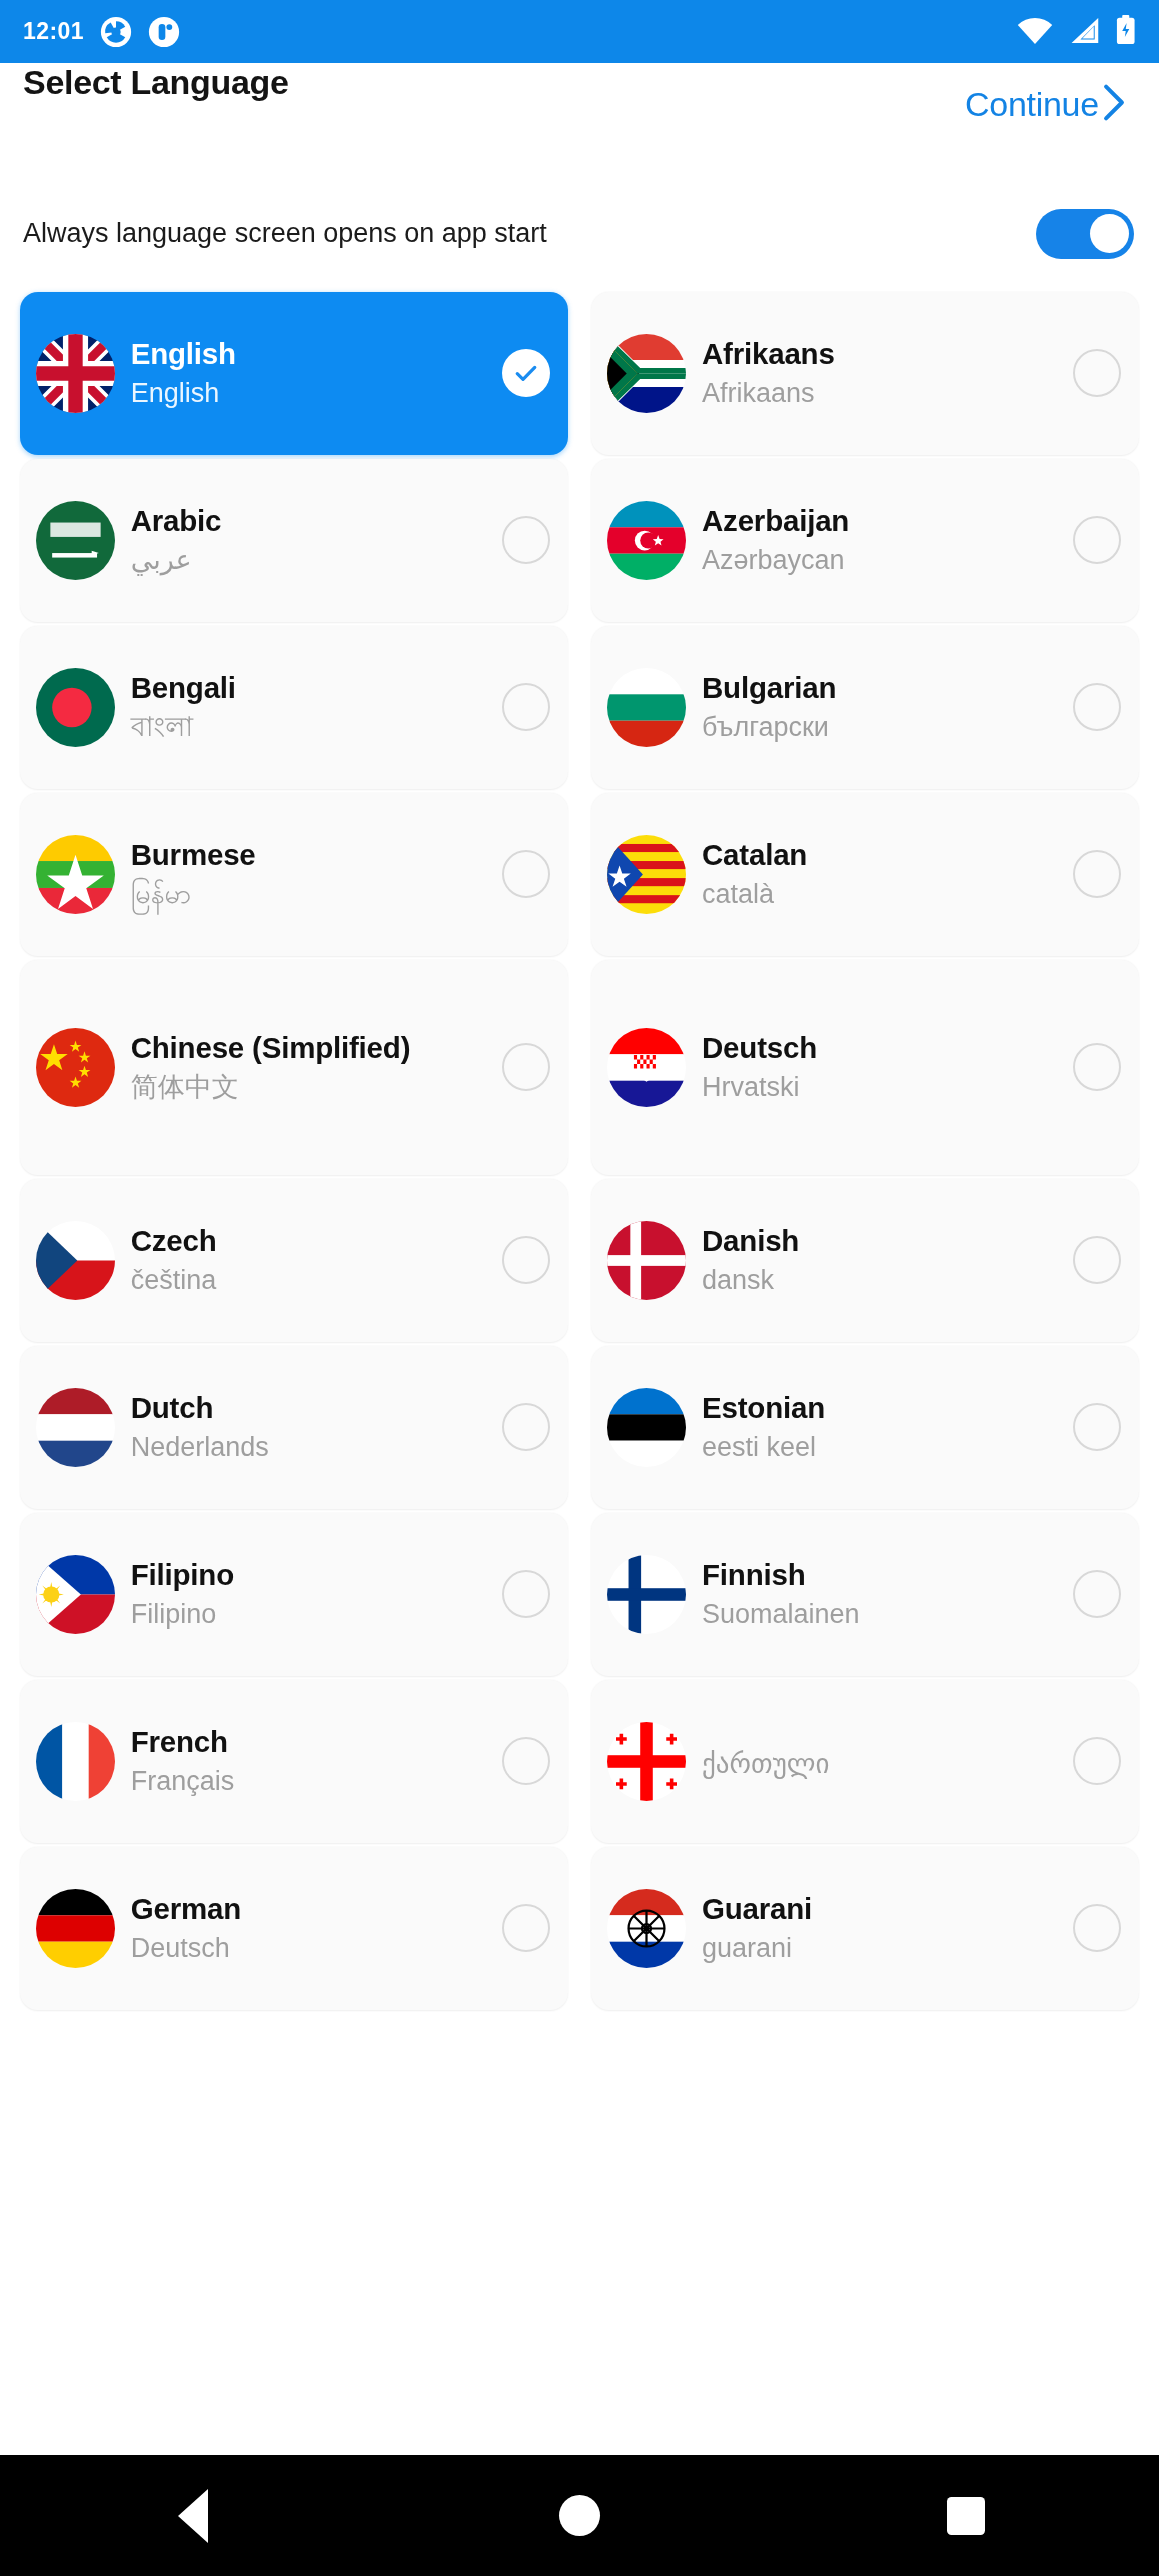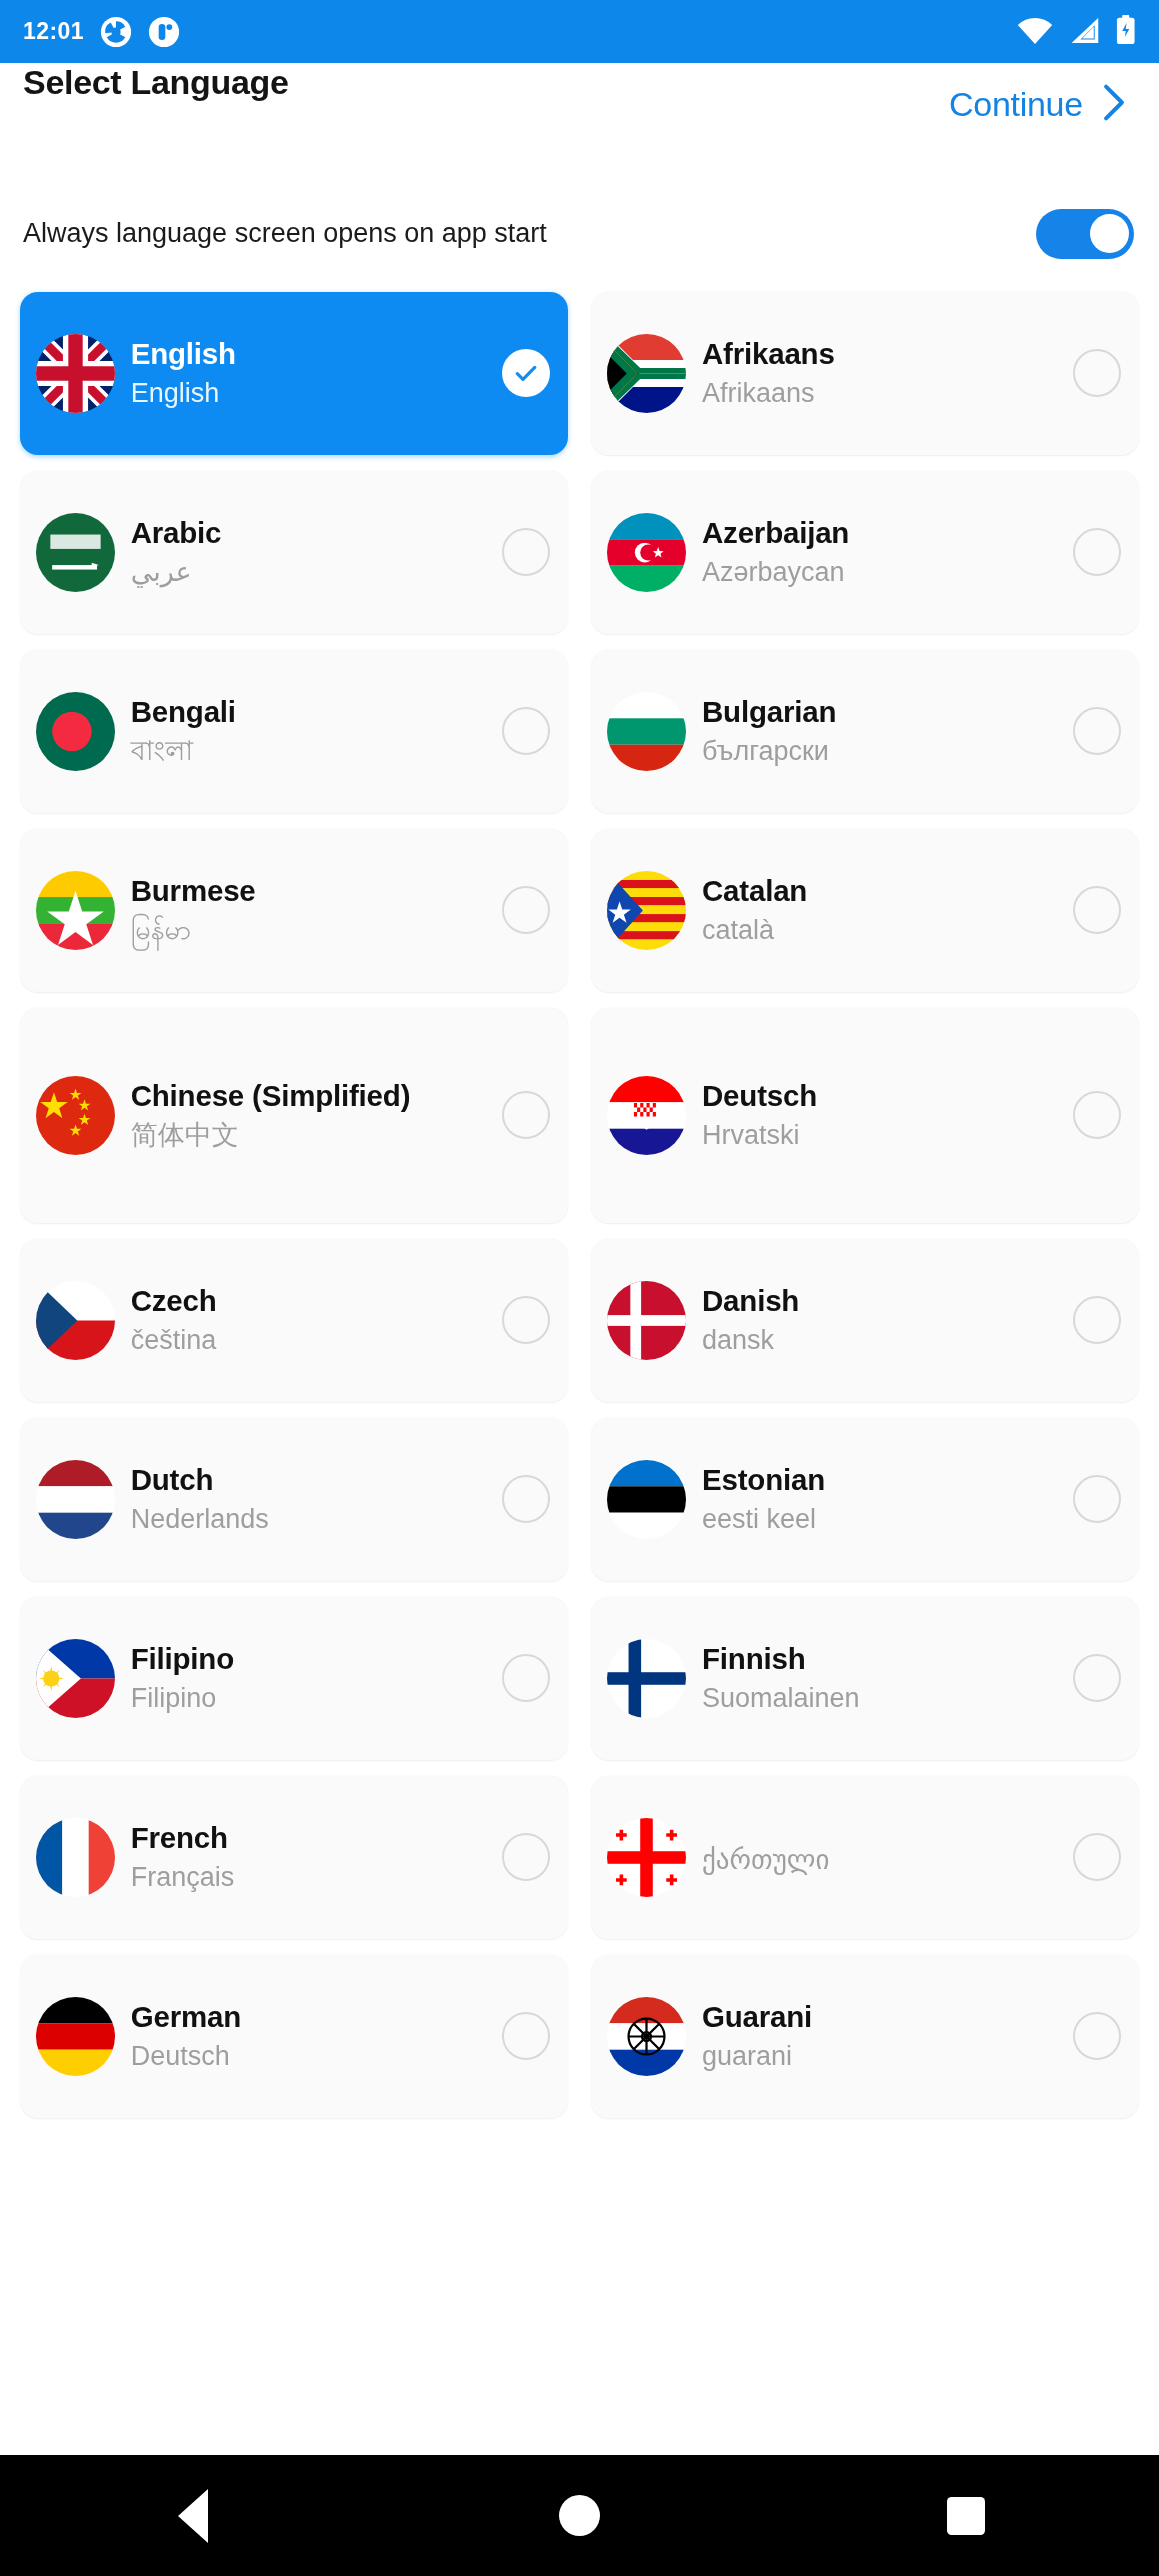--- a/index.html
+++ b/index.html
@@ -21,21 +21,21 @@
   .appicon{ width:32px; height:32px; display:block; }
   #status-right{ position:absolute; right:23px; top:0; height:63px;
      display:flex; align-items:center; gap:14.3px; }
 
   
   #header{
     height:82px; display:flex; justify-content:space-between;
     padding:0 23px 0 23px; background:#fff;
   }
   #page-title{ font-size:34px; font-weight:700; color:#141414; letter-spacing:-0.3px;}
-  #continue-wrap{ display:flex; align-items:center; gap:16px; padding-right:7.2px;}
+  #continue-wrap{ display:flex; align-items:center; padding-right:7.2px;}
   #continue-label{ font-size:34px; color:#1383e4; font-weight:500; letter-spacing:-0.3px;}
 
   
   #toggle-row{
     height:77px; display:flex; align-items:center; justify-content:space-between;
     padding:0 25px 0 23px; background:#fff; margin-top:50px;
   }
   #toggle-label{ font-size:27px; color:#1b1b1b; }
   #toggle-switch{
     width:98px; height:50px; border-radius:25px; background:#1683e8;
@@ -45,21 +45,21 @@
     position:absolute; right:5.4px; top:5.4px; width:39px; height:39px;
     border-radius:50%; background:#fff;
   }
 
   
   #lang-grid{
     padding:19.7px 19.7px 0 19.7px;
     display:flex; gap:23px;
     height:2100px; overflow:hidden;
   }
-  .grid-col{ flex:1 1 0; display:flex; flex-direction:column; gap:16px; min-width:0; }
+  .grid-col{ flex:1 1 0; display:flex; flex-direction:column; gap:4px; min-width:0; }
 
   .lang-card{
     background:#fafafa;
     border-radius:18px;
     display:flex; align-items:center;
     padding:0 18px 0 16px;
     position:relative;
     box-shadow:0 0.9px 1.8px rgba(0,0,0,.07);
     flex:none;
   }

